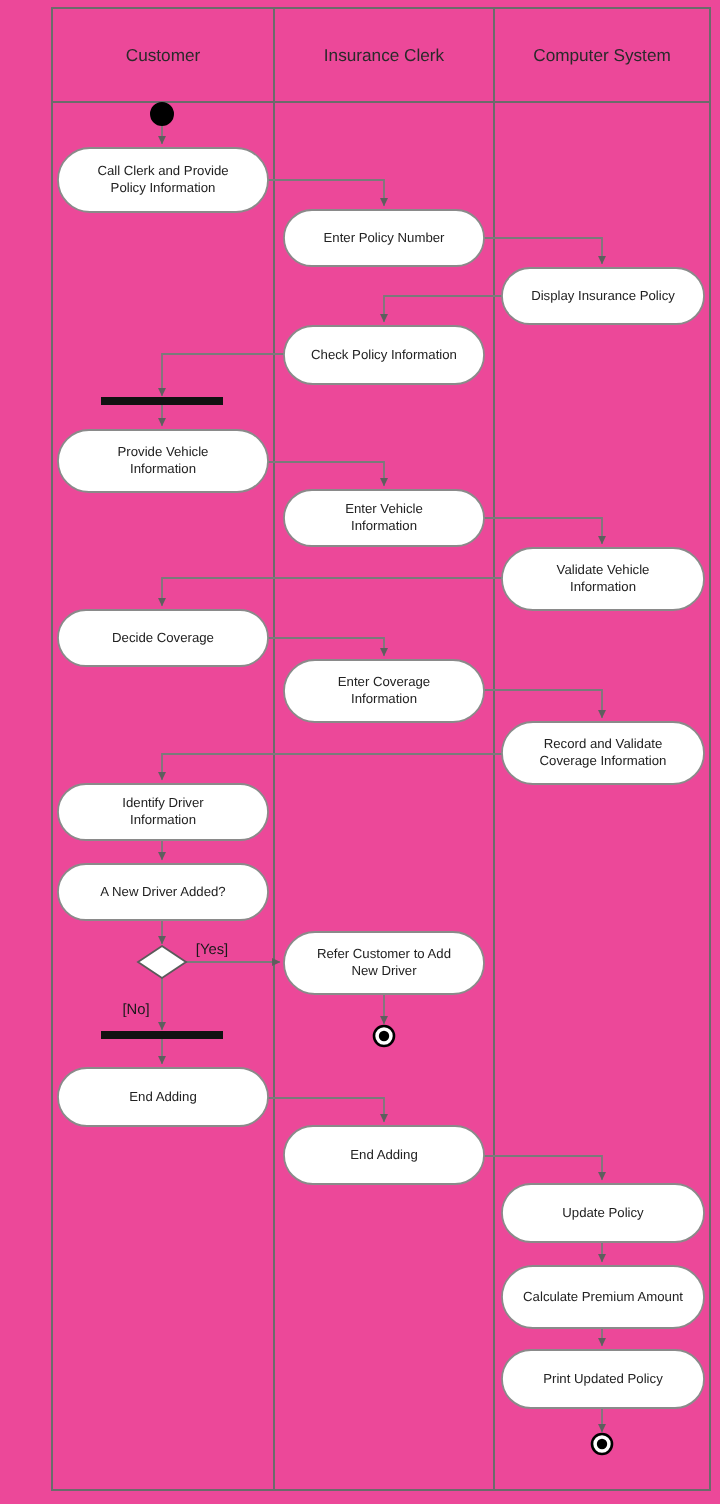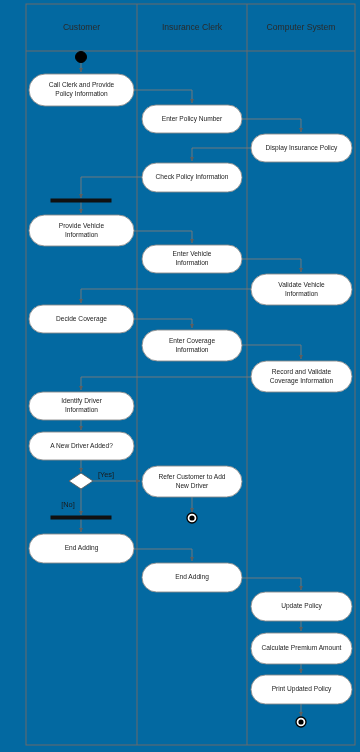--- a/index.html
+++ b/index.html
@@ -10,21 +10,21 @@
   body {
     width: 360px;
     height: 752px;
     font-family: "Liberation Sans", sans-serif;
     overflow: hidden;
   }
   #diagram-root {
     position: relative;
     width: 360px;
     height: 752px;
-    background: #0369a1;
+    background: #ec4899;
   }
   svg#activity-diagram {
     display: block;
     width: 360px;
     height: 752px;
   }
   .lane-border {
     fill: none;
     stroke: #6b6b6b;
     stroke-width: 1;

